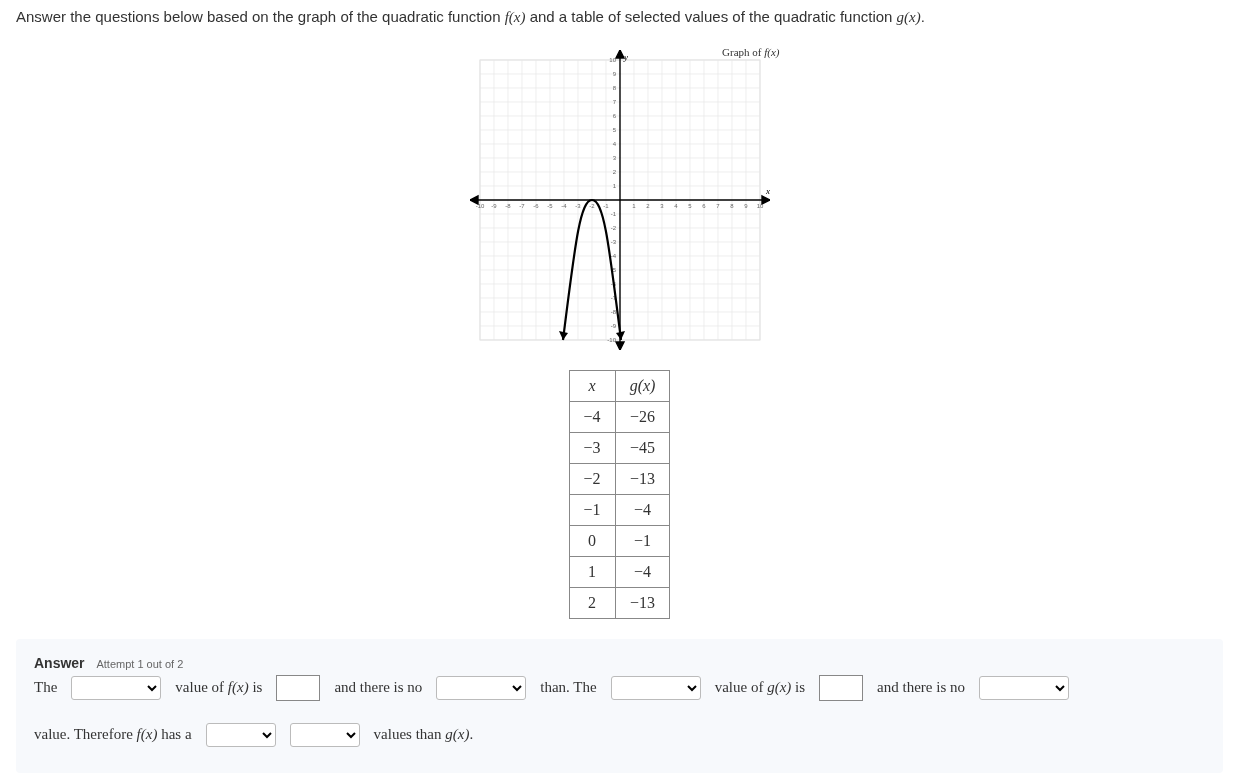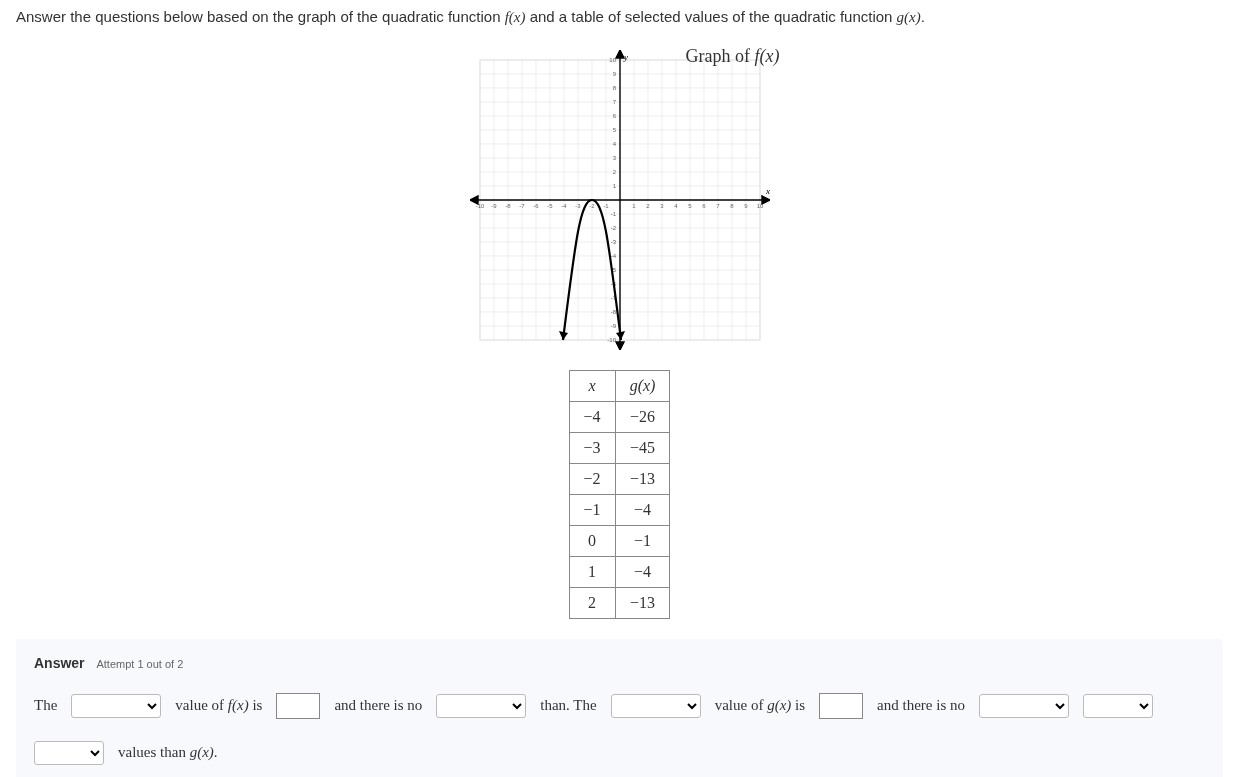--- a/index.html
+++ b/index.html
@@ -25,21 +25,21 @@
   }
   .graph-container {
     position: relative;
     width: 300px;
   }
   .graph-title {
     position: absolute;
     top: -4px;
     right: -10px;
     font-family: 'Times New Roman', serif;
-    font-size: 18px;
+    font-size: 11px;
     text-align: right;
   }
   svg.graph { display: block; }
   table.data-table {
     border-collapse: collapse;
     font-family: 'Times New Roman', serif;
     font-size: 16px;
   }
   table.data-table th,
   table.data-table td {
@@ -48,21 +48,21 @@
     text-align: center;
     min-width: 44px;
   }
   table.data-table th { font-weight: normal; }
   .answer-panel {
     background: #f7f9fc;
     border-radius: 4px;
     padding: 16px 18px 22px;
     margin-top: 10px;
   }
-  .answer-header { margin-bottom: 18px; }
+  .answer-header { }
   .answer-header .ah-title { font-weight: bold; font-size: 14px; margin-right: 8px; }
   .answer-header .ah-sub { font-size: 11px; color: #666; }
   .sentence-line {
     display: flex;
     flex-wrap: wrap;
     align-items: center;
     gap: 14px;
     font-size: 15px;
     line-height: 2.2;
     font-family: 'Times New Roman', serif;
@@ -279,17 +279,18 @@
     <span class="word"><span>value of </span><span class="math-it">f(x)</span><span> is</span></span>
     <input class="num" type="text" style="">
     <span class="word">and there is no</span>
     <select class="drop"><option></option></select>
     <span class="word">than. The</span>
     <select class="drop"><option></option></select>
     <span class="word"><span>value of </span><span class="math-it">g(x)</span><span> is</span></span>
     <input class="num" type="text" style="">
     <span class="word">and there is no</span>
     <select class="drop"><option></option></select>
+    <span class="word"><span>value. Therefore </span><span class="math-it">f(x)</span><span> has a</span></span>
     <select class="drop small"><option></option></select>
     <select class="drop small"><option></option></select>
     <span class="word"><span>values than </span><span class="math-it">g(x)</span><span>.</span></span>
   </div>
 </div>
 
 </body></html>

